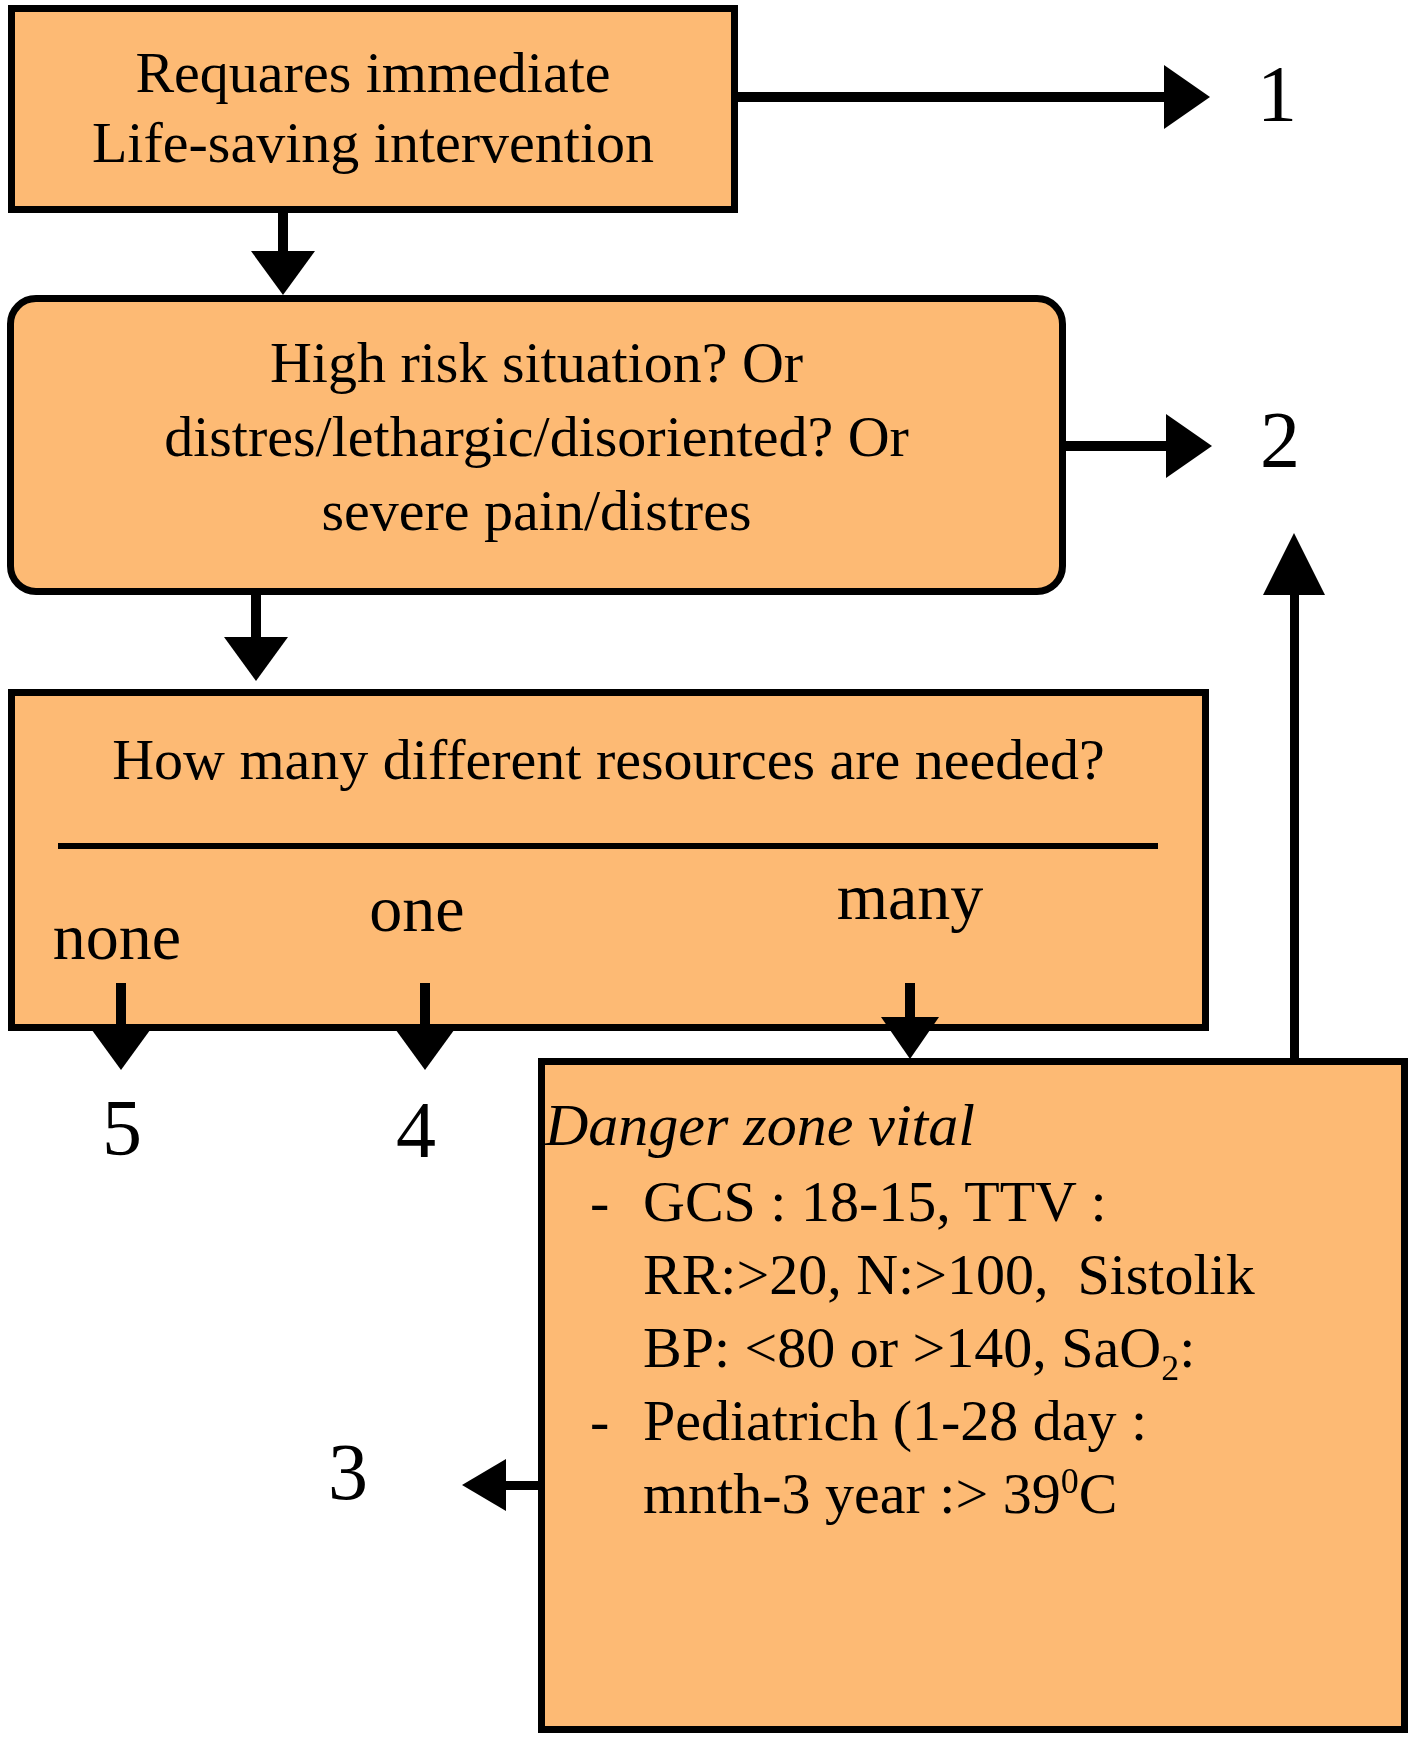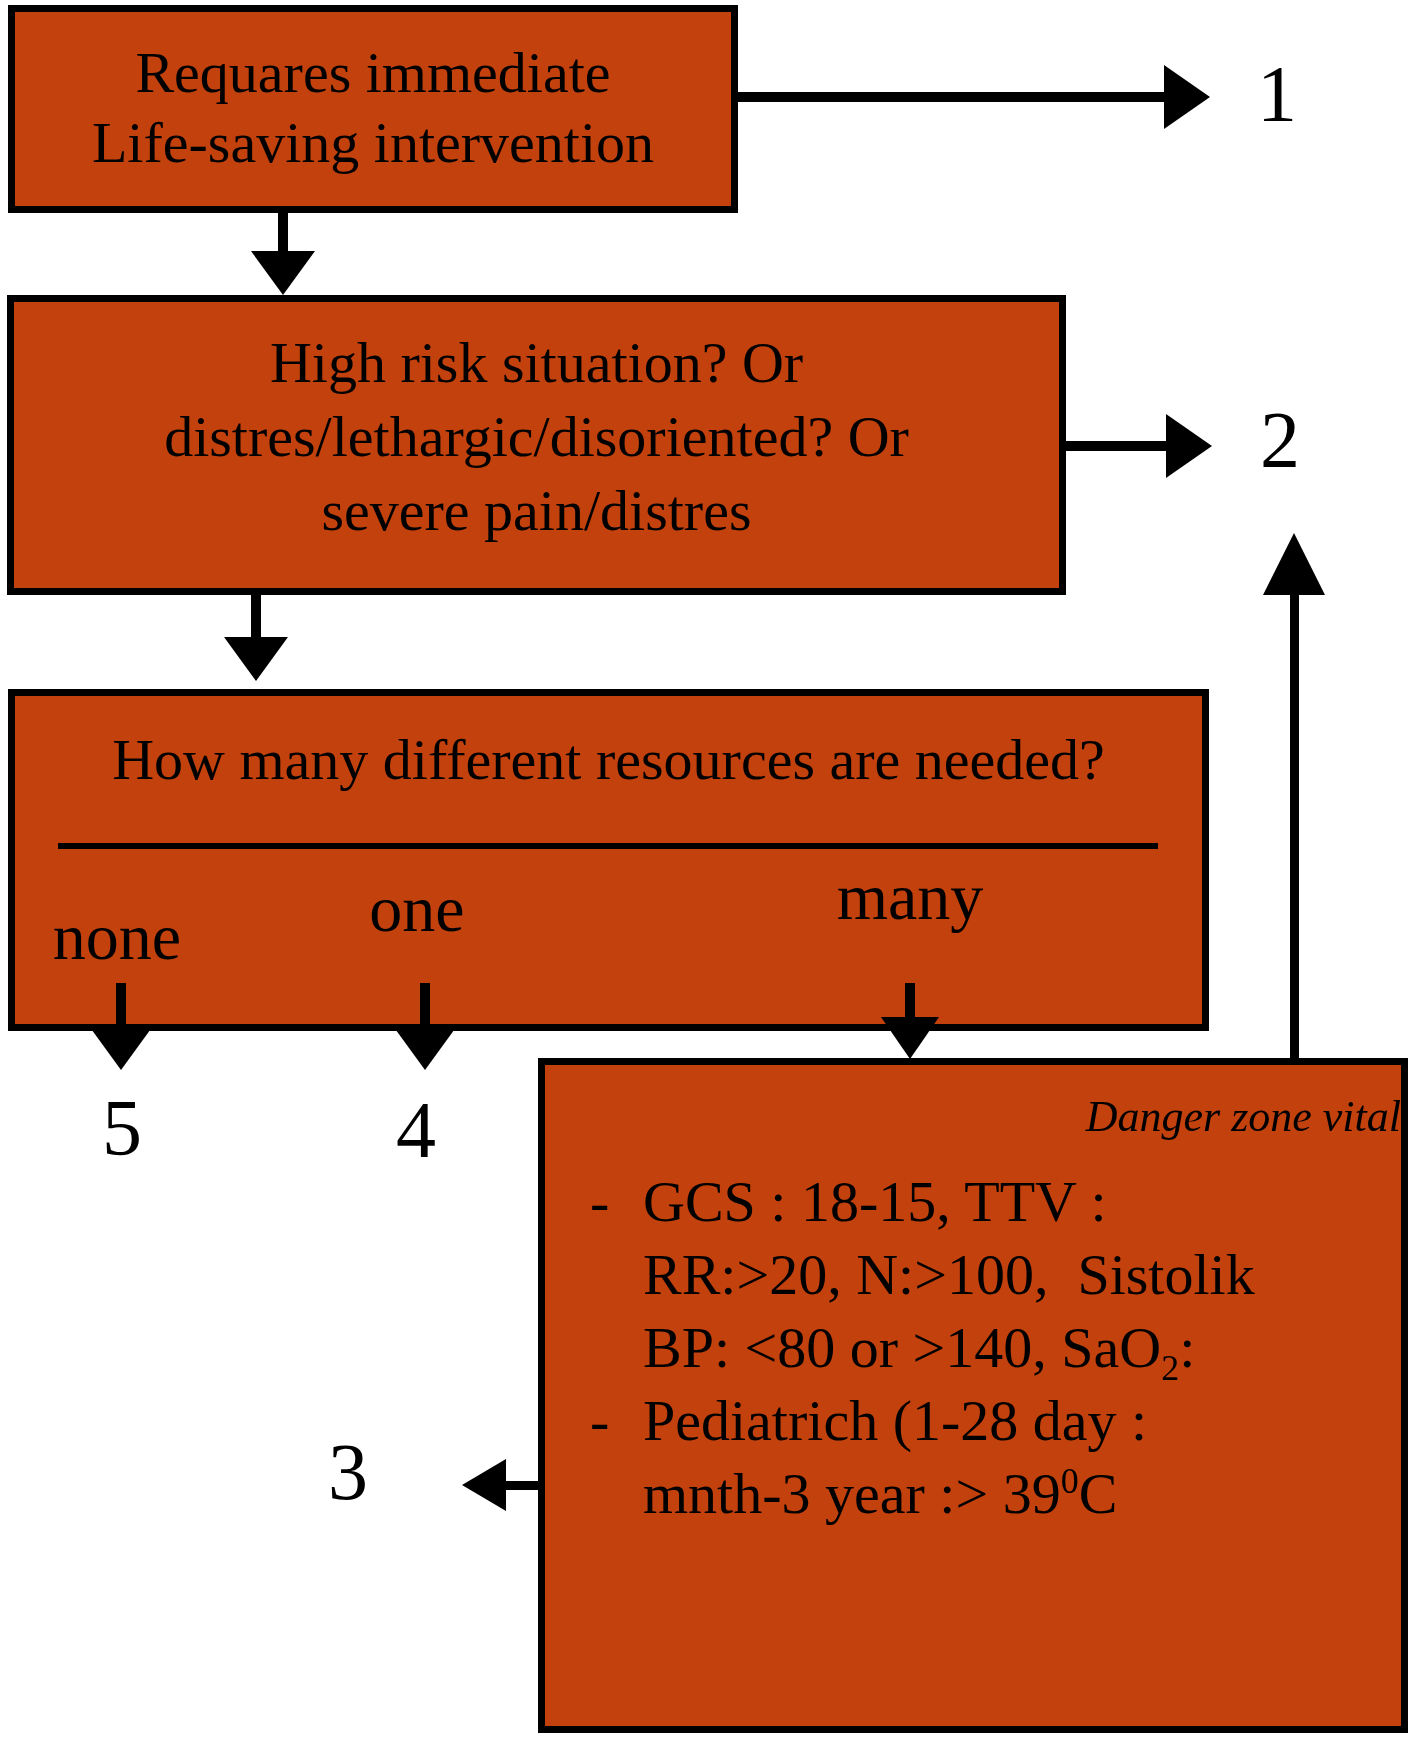--- a/index.html
+++ b/index.html
@@ -7,45 +7,45 @@
     position:relative;
     width:1420px;height:1755px;
     background:#ffffff;
     font-family:"Liberation Serif","DejaVu Serif",serif;
     color:#000000;
     overflow:hidden;
   }
   .node{
     position:absolute;
     border:7px solid #000000;
-    background:#c2410c;
+    background:#fdba74;
     box-sizing:border-box;
   }
   .node-text{
     text-align:center;
     font-size:58px;
     line-height:70px;
   }
   
   #box1{left:8px;top:5px;width:730px;height:208px;}
   #box1 .node-text{margin-top:26px;}
   
-  #box2{left:7px;top:295px;width:1059px;height:300px;}
+  #box2{left:7px;top:295px;width:1059px;height:300px;border-radius:29px;}
   #box2 .node-text{margin-top:24px;line-height:74px;}
   
   #box3{left:8px;top:689px;width:1201px;height:342px;}
   #box3 .question{position:absolute;left:0;right:0;top:30px;text-align:center;font-size:58px;}
   #box3 .rule{position:absolute;left:43px;top:147px;width:1100px;height:6px;background:#000;}
   .option{position:absolute;top:163px;font-size:66px;transform:translateX(-50%);white-space:nowrap;}
   #opt-none{left:102px;margin-top:40px;}
   #opt-one{left:402px;margin-top:12px;}
   #opt-many{left:895px;}
   
   #danger{left:538px;top:1058px;width:870px;height:675px;}
-  #danger .dz-title{position:absolute;left:0;right:0;top:26px;text-align:right;font-style:italic;font-size:44px;}
+  #danger .dz-title{position:absolute;left:0;right:0;top:26px;text-align:left;font-style:italic;font-size:60px;}
   #danger .dz-list{position:absolute;left:45px;right:12px;top:100px;}
   .dz-row{display:flex;font-size:58px;line-height:73px;}
   .dz-bullet{width:53px;flex:0 0 53px;}
   .dz-text{flex:1;white-space:nowrap;}
   .sub{font-size:0.62em;vertical-align:sub;line-height:0;}
   .sup{font-size:0.62em;vertical-align:super;line-height:0;}
   
   .stem{position:absolute;background:#000000;}
   .head{position:absolute;width:0;height:0;}
   .head-right{border-top:32px solid transparent;border-bottom:32px solid transparent;border-left:46px solid #000;}

